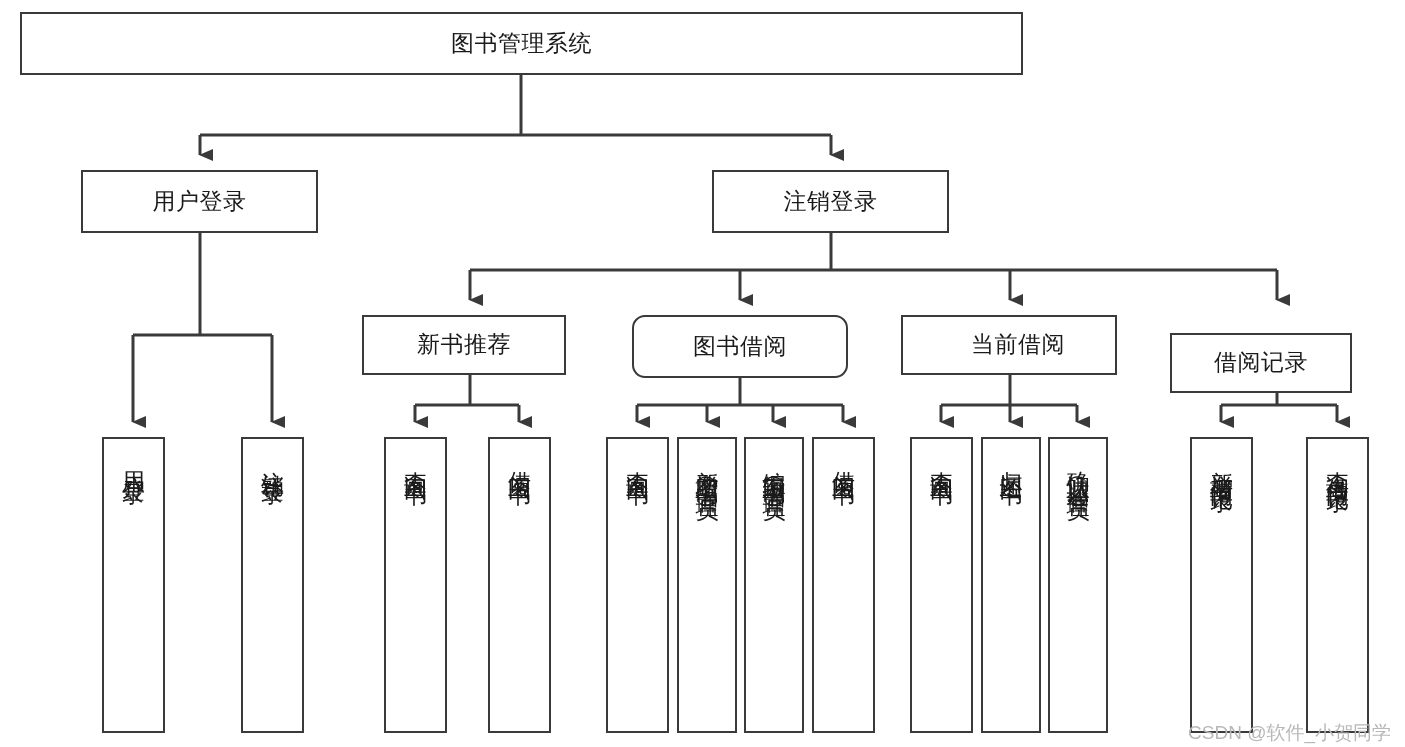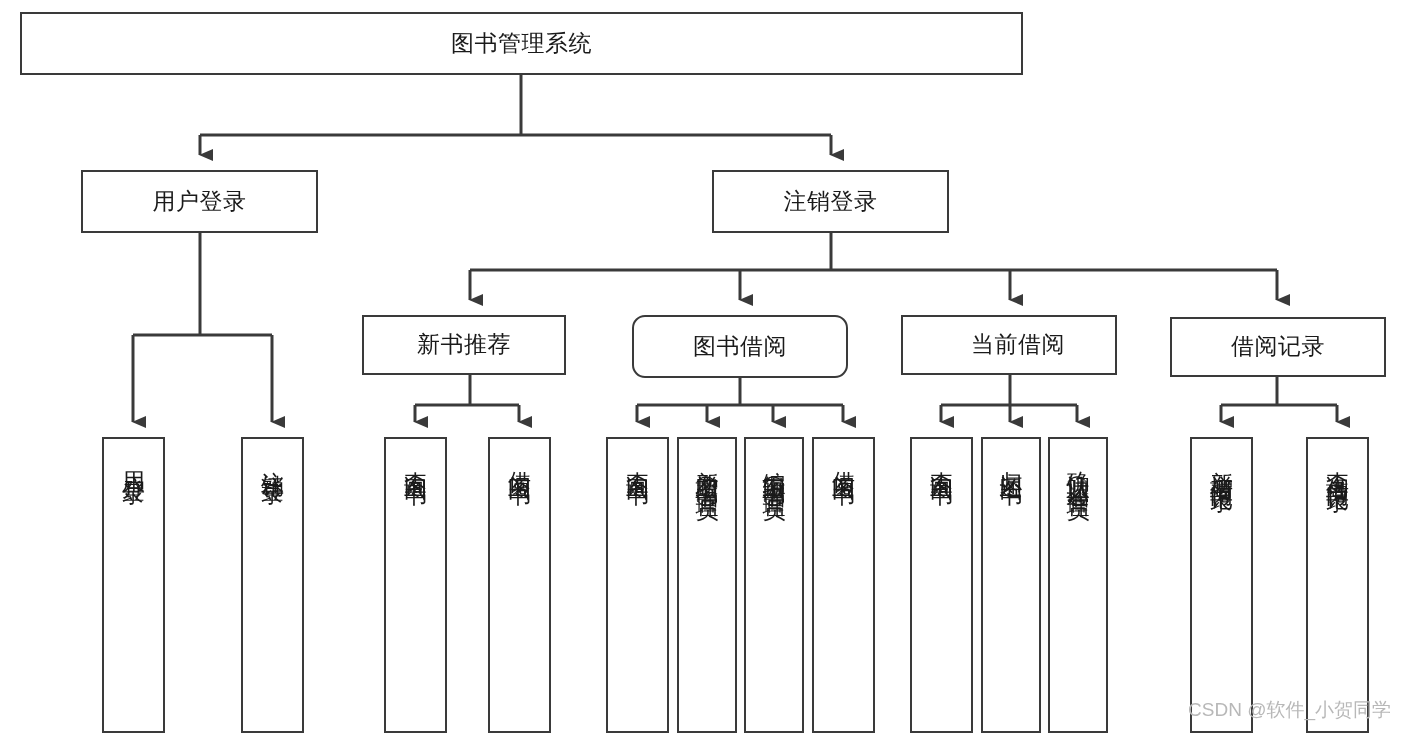--- a/index.html
+++ b/index.html
@@ -54,21 +54,21 @@
     writing-mode: vertical-rl;
     text-orientation: upright;
     font-size: 23px;
     letter-spacing: 4px;
     line-height: 1;
     white-space: nowrap;
   }
   .watermark {
     position: absolute;
     right: 14px;
-    bottom: 24px;
+    bottom: 1px;
     font-size: 19px;
     color: #b8b8b8;
     z-index: 5;
     white-space: nowrap;
     margin-top: 44px;
   }
 </style>
 </head>
 <body>
 
@@ -141,21 +141,21 @@
   </div>
 
   <div class="node horiz" style="left:632px; top:315px; width:216px; height:63px;border-radius:13px;">
     <span class="label">图书借阅</span>
   </div>
 
   <div class="node horiz" style="left:901px; top:315px; width:216px; height:60px;padding-left:18px;">
     <span class="label">当前借阅</span>
   </div>
 
-  <div class="node horiz" style="left:1170px; top:317px; width:216px; height:60px;">
+  <div class="node horiz" style="left:1170px; top:333px; width:182px; height:60px;">
     <span class="label">借阅记录</span>
   </div>
 
   <div class="node vert" style="left:102px; top:437px; width:63px; height:296px;">
     <span class="label">用户登录</span>
   </div>
 
   <div class="node vert" style="left:241px; top:437px; width:63px; height:296px;">
     <span class="label">注销登录</span>
   </div>

